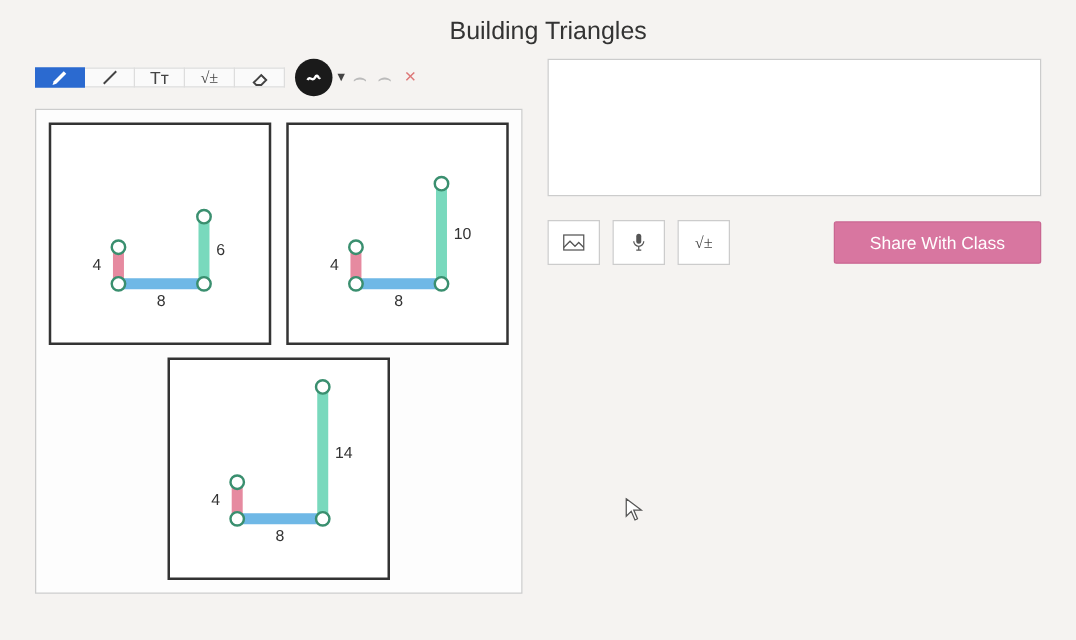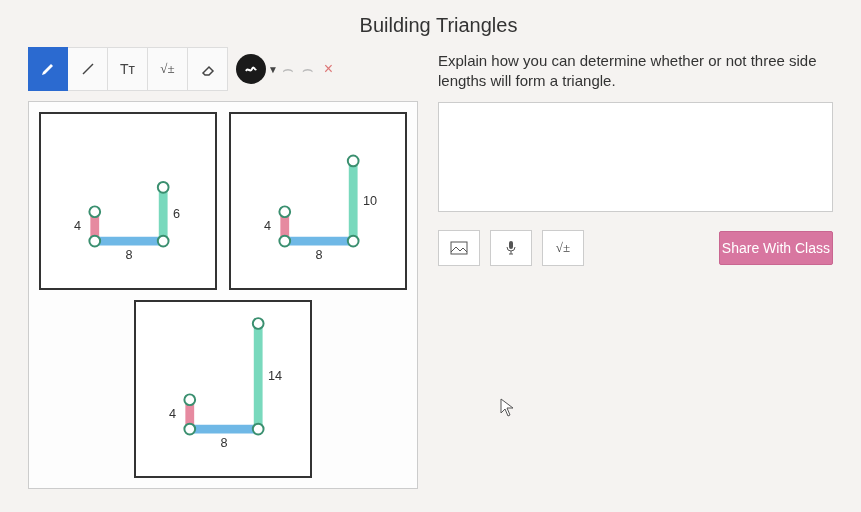--- a/index.html
+++ b/index.html
@@ -29,21 +29,21 @@
 
   
   .toolbar {
     display: flex;
     align-items: center;
     gap: 0;
     margin-bottom: 10px;
   }
   .tool-btn {
     width: 40px;
-    height: 44px;
+    height: 16px;
     border: 1px solid #ddd;
     background: #fafafa;
     display: flex;
     align-items: center;
     justify-content: center;
     cursor: pointer;
     font-size: 14px;
     color: #444;
   }
   .tool-btn.active {
@@ -111,21 +111,21 @@
     background: #fff;
     display: flex; align-items: center; justify-content: center;
     cursor: pointer;
     color: #444;
   }
   .spacer { flex: 1; }
   .share-btn {
     background: #d876a0;
     color: #fff;
     border: 1px solid #c96691;
-    padding: 8px 2px;
+    padding: 8px 28px;
     font-size: 14px;
     cursor: pointer;
     border-radius: 2px;
   }
   .cursor-ptr {
     position: absolute;
     left: 500px;
     top: 398px;
     pointer-events: none;
   }
@@ -205,21 +205,20 @@
               <circle cx="125" cy="22" r="5.5" fill="#fff" stroke="#3a8f6f" stroke-width="2"></circle>
               <text x="41" y="119" class="seglabel" text-anchor="end">4</text>
               <text x="90" y="148" class="seglabel" text-anchor="middle">8</text>
               <text x="135" y="80" class="seglabel">14</text>
             </svg></div>
       </div>
     </div>
   </div>
 
   <div class="right">
-    <div class="prompt">Explain how you can determine whether or not three side lengths will form a triangle.</div>
     <textarea class="answer-box" placeholder="" style=""></textarea>
     <div class="answer-toolbar">
       <div class="small-btn">
         <svg width="18" height="14" viewBox="0 0 18 14">
             <rect x="1" y="1" width="16" height="12" fill="none" stroke="#555"></rect>
             <polyline points="1,11 6,6 10,10 13,7 17,11" fill="none" stroke="#555"></polyline>
           </svg>
       </div>
       <div class="small-btn">
         <svg width="12" height="16" viewBox="0 0 12 16">

